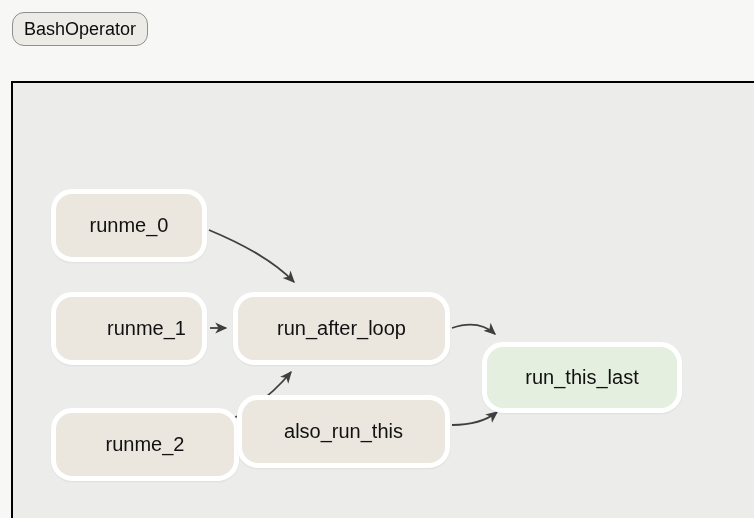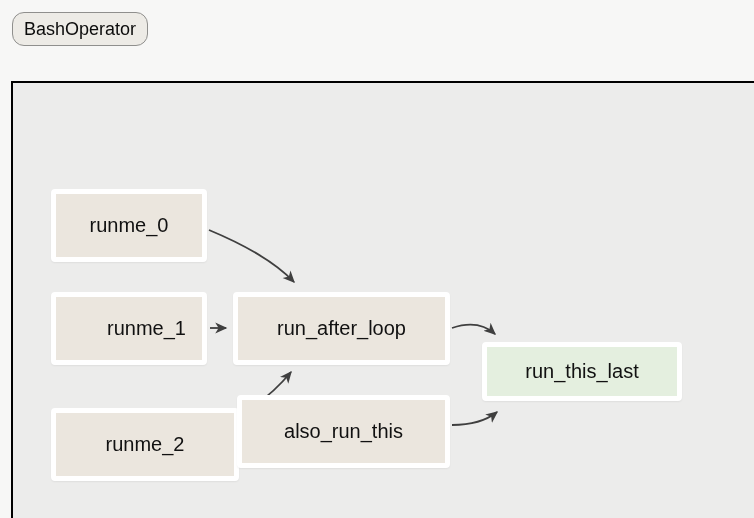--- a/index.html
+++ b/index.html
@@ -54,39 +54,39 @@
     width: 741px;
     height: 435px;
     pointer-events: none;
   }
   
   .node {
     position: absolute;
     height: 73px;
     box-sizing: border-box;
     border: 5px solid #ffffff;
-    border-radius: 4px;
+    border-radius: 21px;
     display: flex;
     align-items: center;
     justify-content: center;
     font-size: 20px;
     color: #111;
     box-shadow: 0 1px 2px rgba(0,0,0,0.06);
     cursor: pointer;
     white-space: nowrap;
   }
   .node.bash  { background: #ebe6de; }
   .node.dummy { background: #e4efdf; }
 
   .n-runme0        { left: 38px;  top: 106px; width: 156px; }
   .n-runme1        { left: 38px;  top: 209px; width: 156px; padding-left: 35px; }
   .n-runme2        { left: 38px;  top: 325px; width: 188px; }
   .n-runafterloop  { left: 220px; top: 209px; width: 217px; }
   .n-alsorunthis   { left: 224px; top: 312px; width: 213px; }
-  .n-runthislast   { left: 469px; top: 259px; width: 200px; height: 59px; }
+  .n-runthislast   { left: 469px; top: 259px; width: 200px; height: 71px; }
 </style>
 </head>
 <body>
 
 <div class="legend">
   <span class="badge bash">BashOperator</span>
 </div>
 
 <div class="graph-panel">
 

